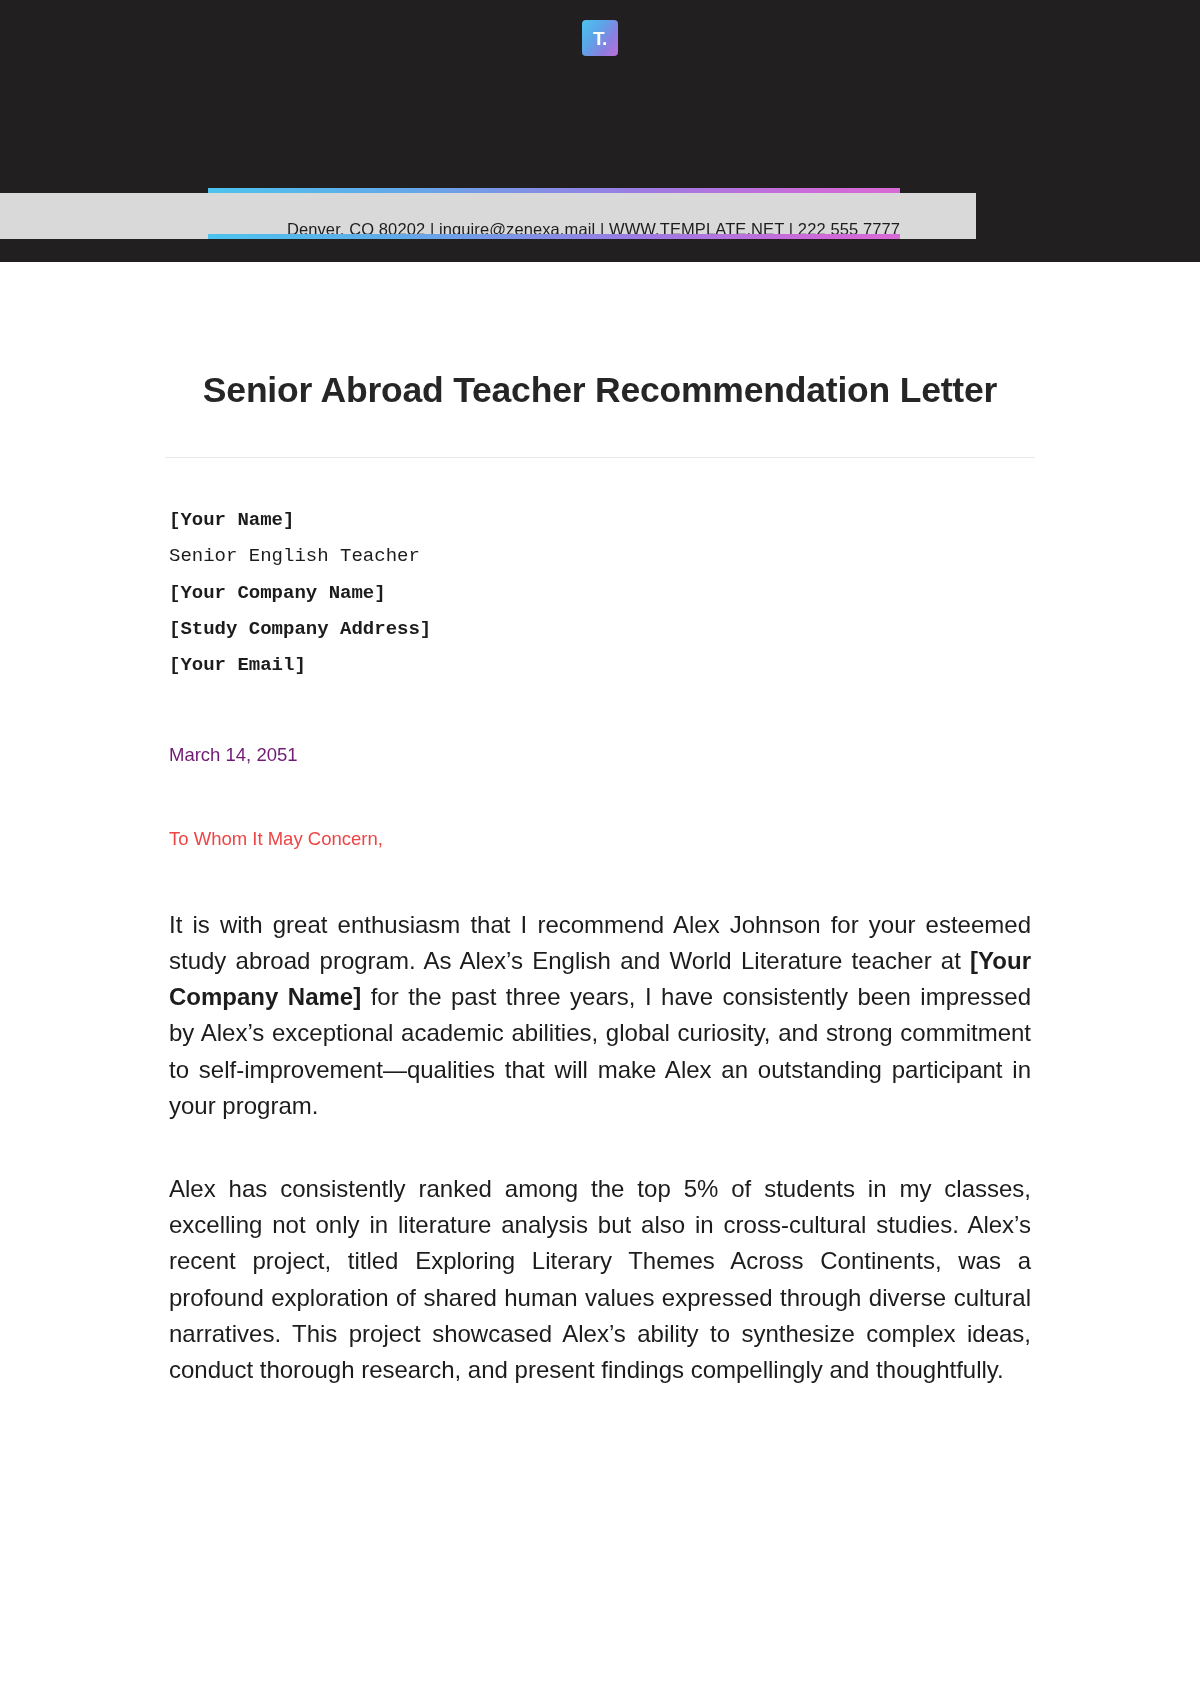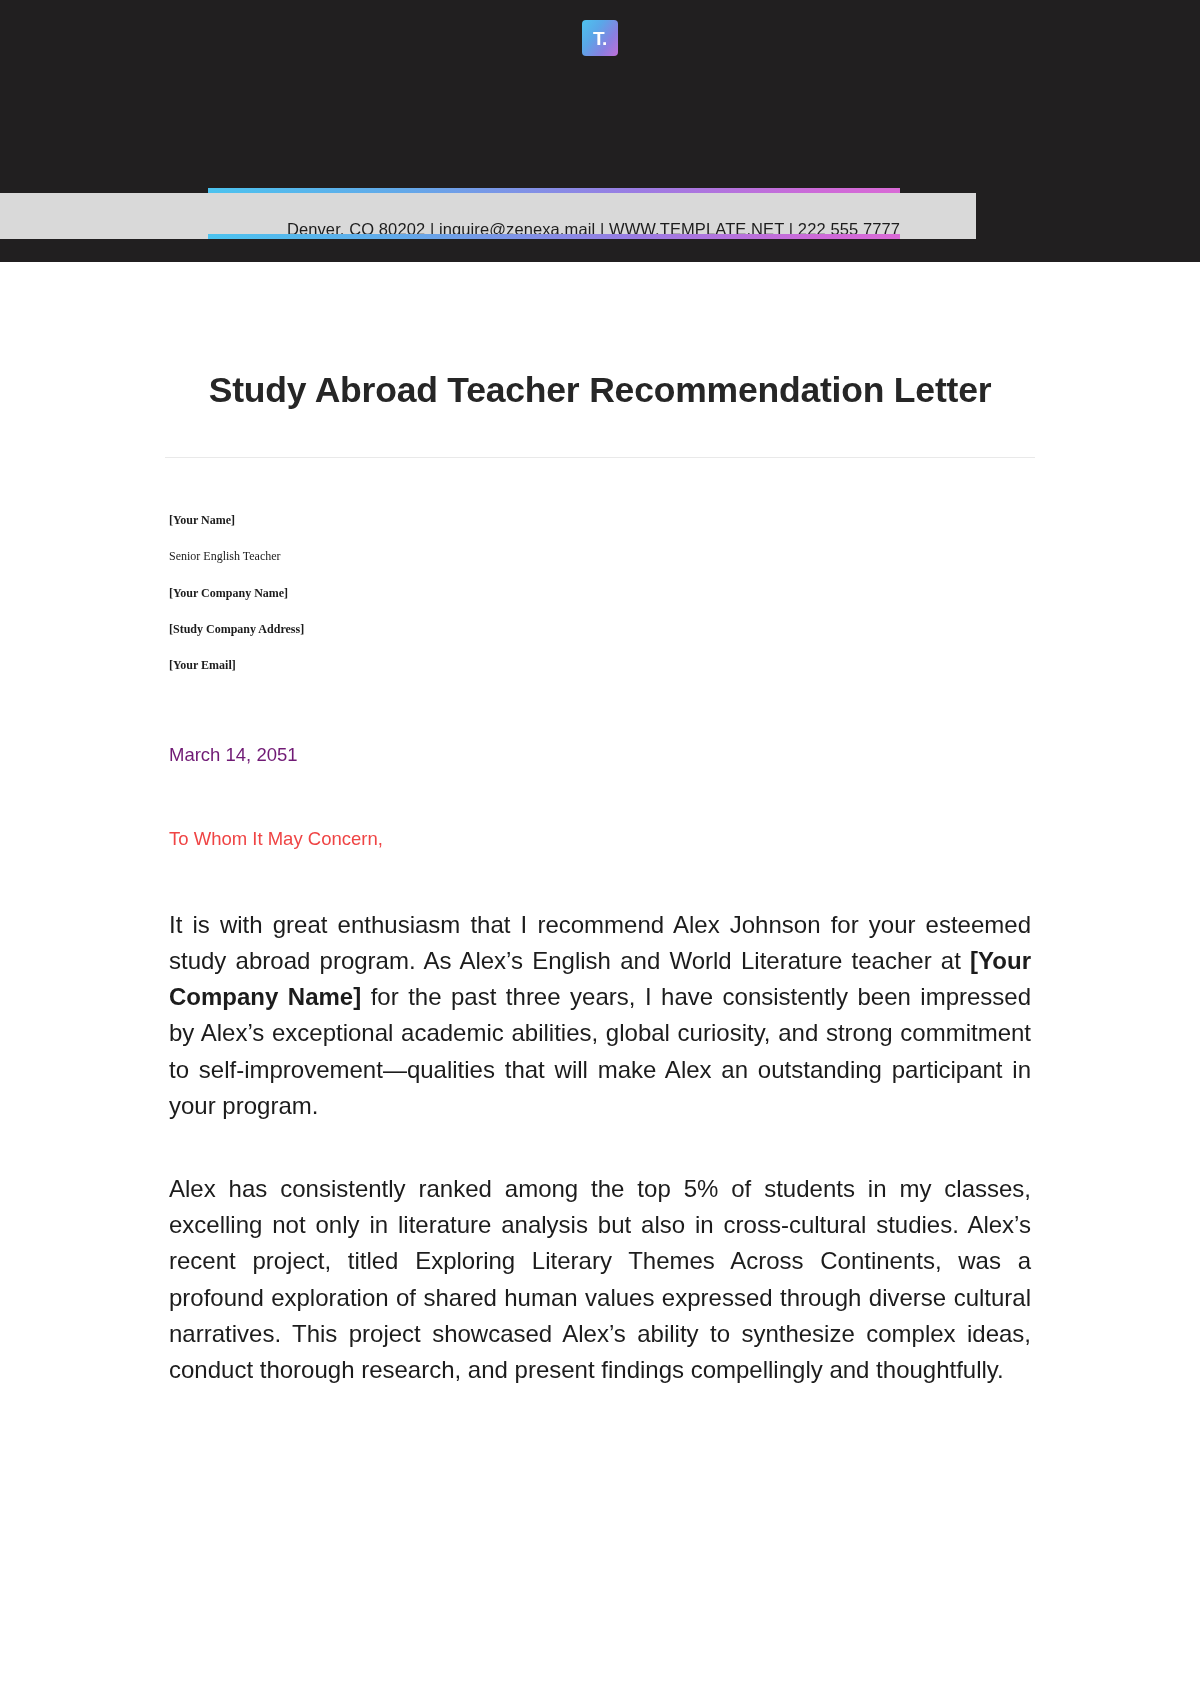--- a/index.html
+++ b/index.html
@@ -126,22 +126,22 @@
     background: #e9e9e9;
   }
 
   .content {
     width: 862px;
     margin: 0 auto;
     padding-top: 44px;
   }
 
   .sender-line {
-    font-family: Liberation Serif, serif;
-    font-size: 12px;
+    font-family: Liberation Mono, monospace;
+    font-size: 19px;
     line-height: 36.4px;
     color: #1c1c1c;
   }
   .sender-line.b { font-weight: bold; }
 
   .date {
     font-family: "Liberation Sans", sans-serif;
     font-size: 18.5px;
     line-height: 30px;
     color: #701a75;
@@ -186,21 +186,21 @@
   <div class="grad-line top"></div>
 
   <div class="contactbar">
     <span class="contactbar-text">Denver, CO 80202 | inquire@zenexa.mail | WWW.TEMPLATE.NET | 222 555 7777</span>
   </div>
 
   <div class="grad-line bottom"></div>
 
   <div class="doc">
 
-    <div class="title">Study Abroad Teacher Recommendation Letter</div>
+    <div class="title">Senior Abroad Teacher Recommendation Letter</div>
 
     <div class="divider"></div>
 
     <div class="content">
 
       <div class="sender-block">
         <div class="sender-line b">[Your Name]</div>
         <div class="sender-line">Senior English Teacher</div>
         <div class="sender-line b">[Your Company Name]</div>
         <div class="sender-line b">[Study Company Address]</div>

